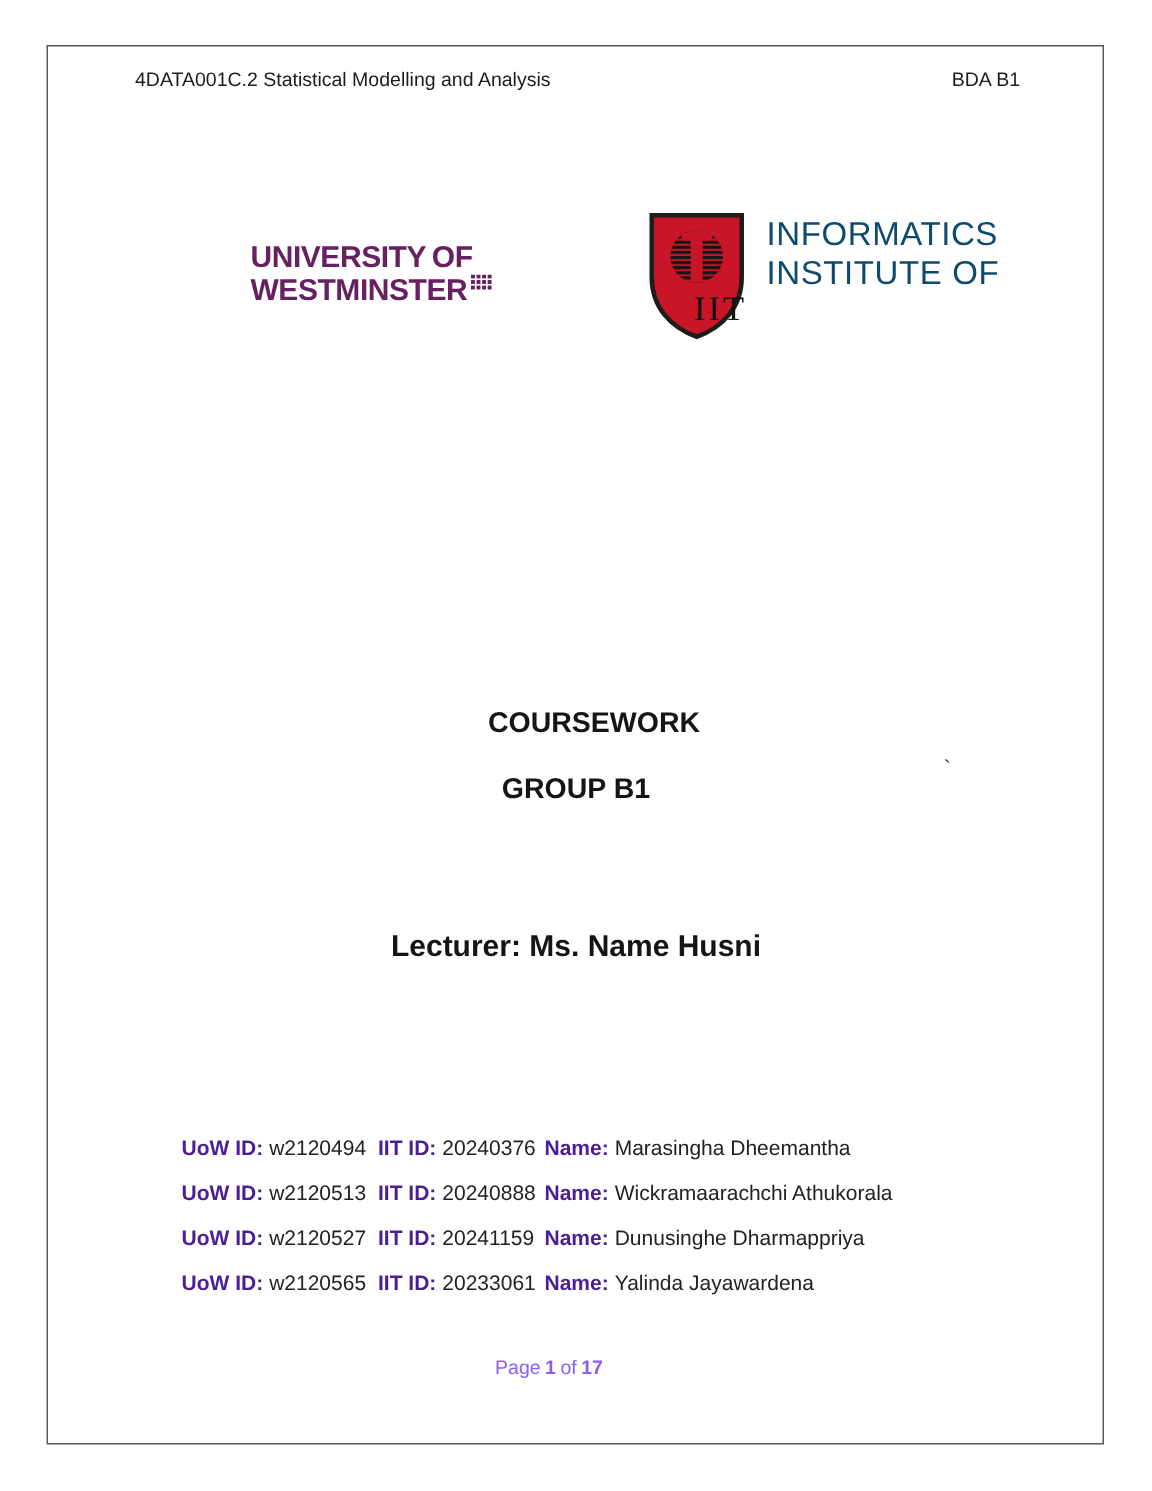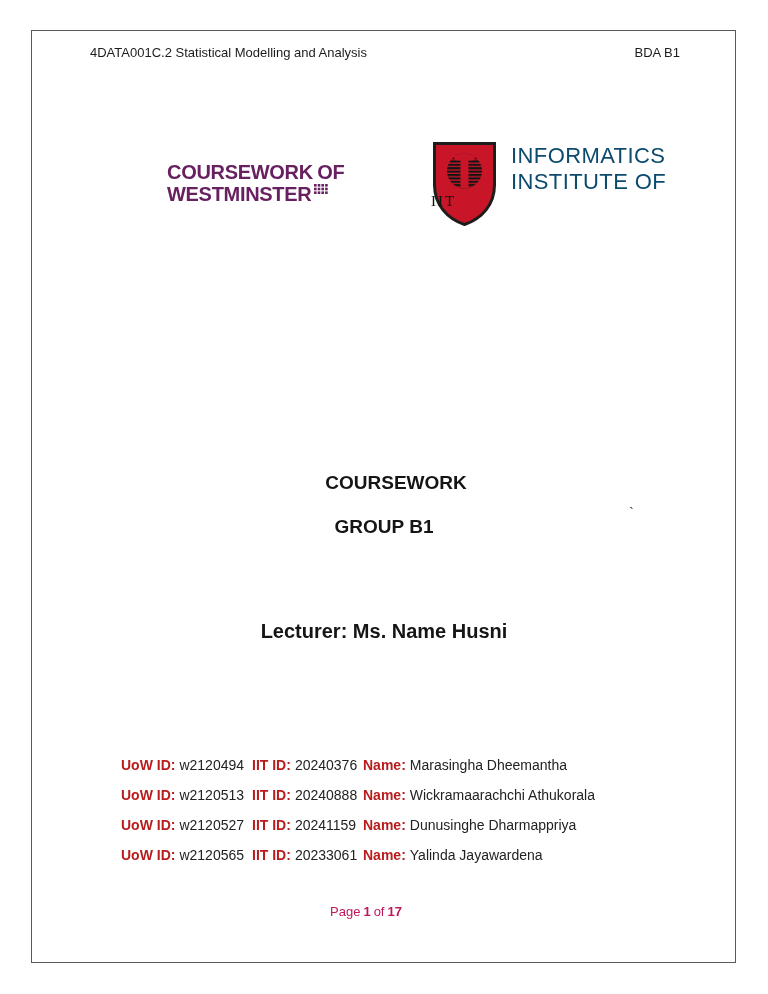--- a/index.html
+++ b/index.html
@@ -30,23 +30,23 @@
   .westminster-logo{
     position:absolute;left:167px;top:161px;
     color:var(--westminster-maroon);
     font-weight:700;font-size:20px;line-height:22px;
     letter-spacing:-0.3px;word-spacing:-1px;
   }
   .westminster-grid{display:inline-block;margin-left:3px;position:relative;top:-6px;}
   .iit-logo{position:absolute;left:431px;top:140px;display:flex;gap:13px;}
   .iit-shield{position:relative;width:67px;height:88px;flex:0 0 auto;}
   .iit-shield-label{
-    position:absolute;left:0;top:53px;width:67px;text-align:left;
+    position:absolute;left:0;top:53px;width:67px;text-align:right;
     font-family:"Liberation Serif","DejaVu Serif",serif;
-    font-size:15px;letter-spacing:2px;color:#111;font-weight:400;
+    font-size:23px;letter-spacing:2px;color:#111;font-weight:400;
   }
   .iit-wordmark{
     margin-top:3px;font-size:22px;line-height:26px;color:#0c4a6e;
     letter-spacing:0.4px;font-weight:400;
   }
   
   .doc-title{
     position:absolute;left:0;top:336px;width:768px;text-align:center;
     font-size:23px;font-weight:700;line-height:38px;color:#151515;
   }
@@ -64,45 +64,45 @@
   .lecturer-line{
     position:absolute;left:0;top:620px;width:768px;text-align:center;
     font-size:20px;font-weight:700;color:#151515;
   }
   
   .students{position:absolute;left:121px;top:750px;font-size:14px;color:#222;}
   .student-row{display:flex;height:30px;line-height:30px;}
   .col-uow{width:131px;}
   .col-iit{width:111px;}
   .col-name{flex:1;}
-  .lbl{font-weight:700;margin-right:4px;color:#b91c1c;}
+  .lbl{font-weight:700;margin-right:4px;color:#4c1d95;}
   
   .doc-footer{
     position:absolute;left:0;top:904px;width:732px;text-align:center;
-    font-size:13px;color:#be185d;
+    font-size:13px;color:#8b5cf6;
   }
   .doc-footer span{margin:0 1.5px;}
   .bold{font-weight:700;}
 </style>
 </head>
 <body>
 
 <div class="page">
 
   <div class="page-frame"></div>
 
   <div class="doc-header">
     <span>4DATA001C.2 Statistical Modelling and Analysis</span>
     <span>BDA B1</span>
   </div>
 
   <div class="logo-row">
 
     <div class="westminster-logo">
-      <div>COURSEWORK OF</div>
+      <div>UNIVERSITY OF</div>
       <div><span>WESTMINSTER</span><span class="westminster-grid"><svg width="14" height="11" viewBox="0 0 14 11">
               <g style="fill:var(--westminster-maroon,#682160)">
                 <rect x="0" y="0" width="2.6" height="2.6"></rect>
                 <rect x="3.7" y="0" width="2.6" height="2.6"></rect>
                 <rect x="7.4" y="0" width="2.6" height="2.6"></rect>
                 <rect x="11.1" y="0" width="2.6" height="2.6"></rect>
                 <rect x="0" y="3.7" width="2.6" height="2.6"></rect>
                 <rect x="3.7" y="3.7" width="2.6" height="2.6"></rect>
                 <rect x="7.4" y="3.7" width="2.6" height="2.6"></rect>
                 <rect x="11.1" y="3.7" width="2.6" height="2.6"></rect>

